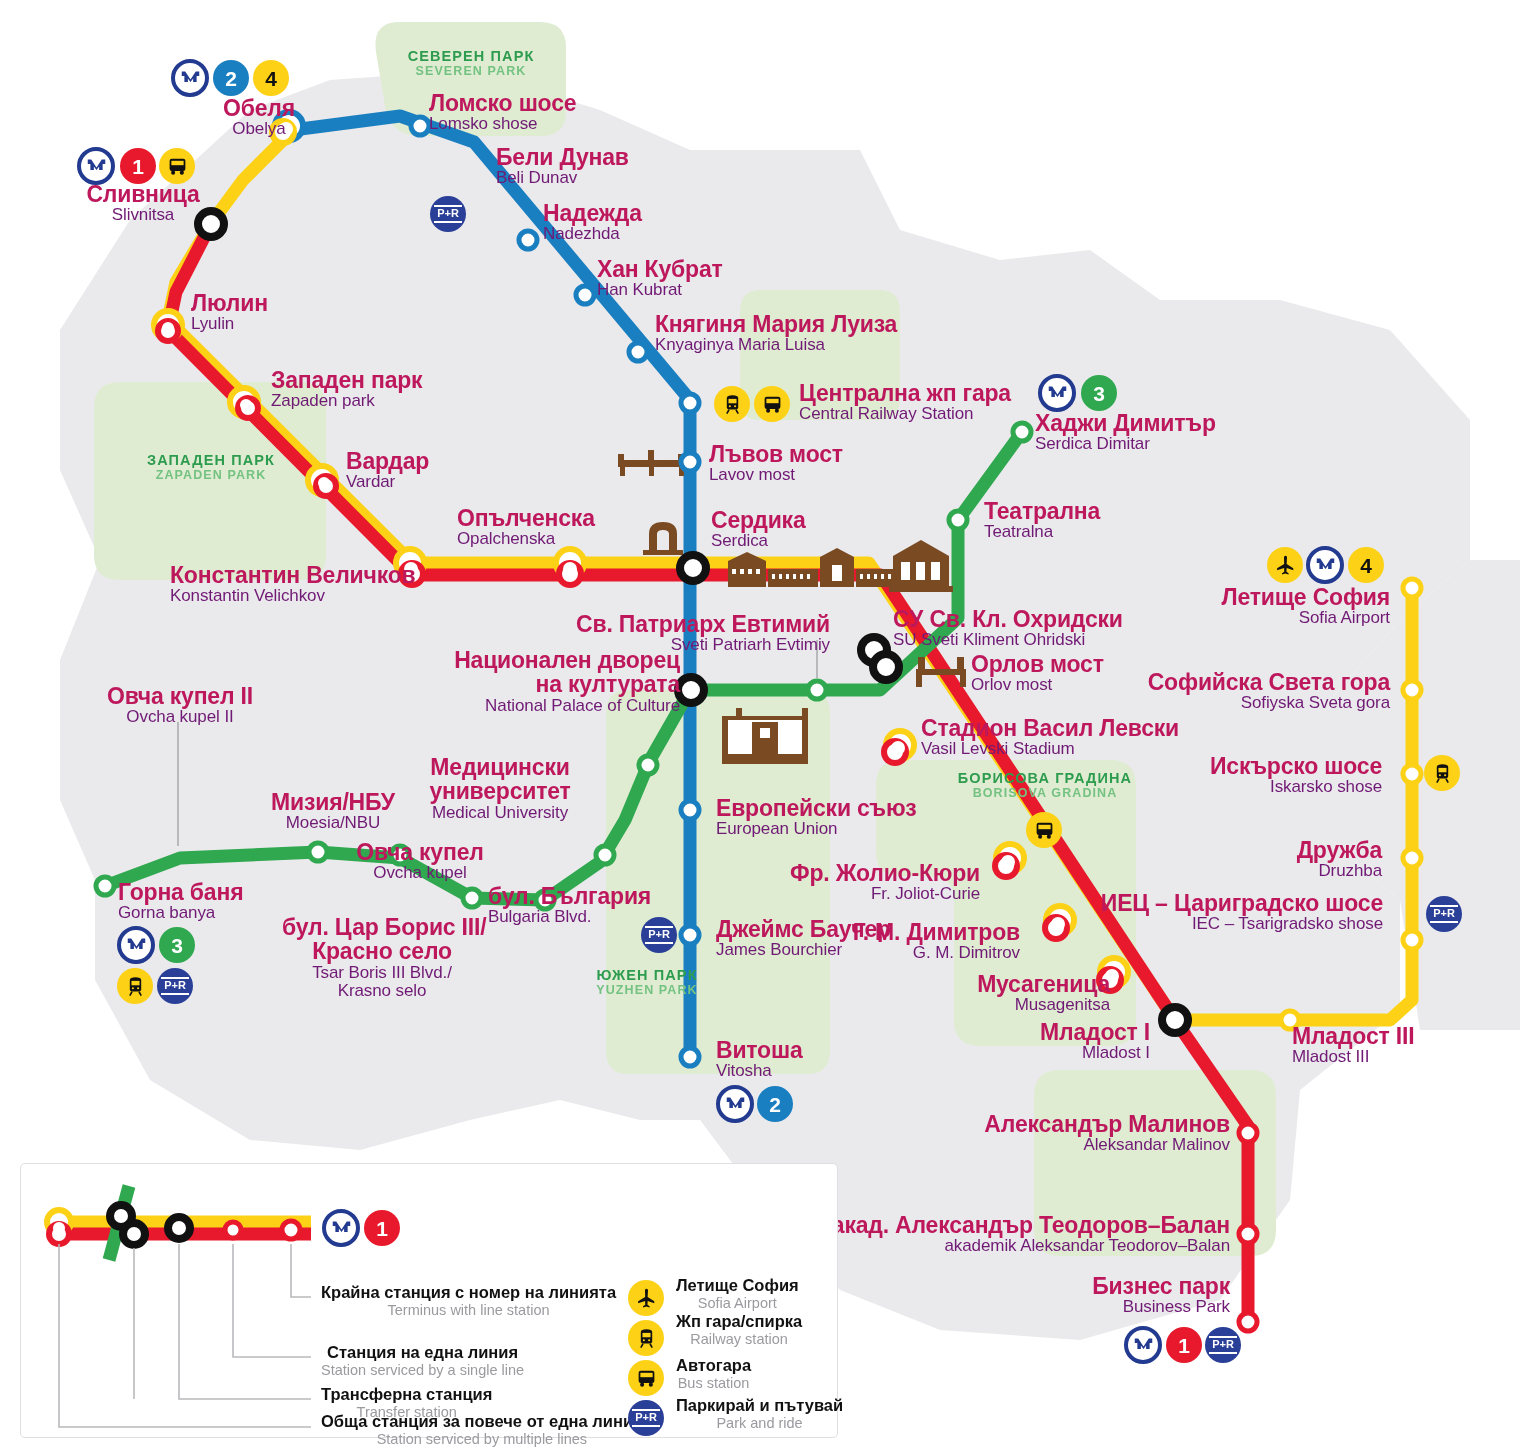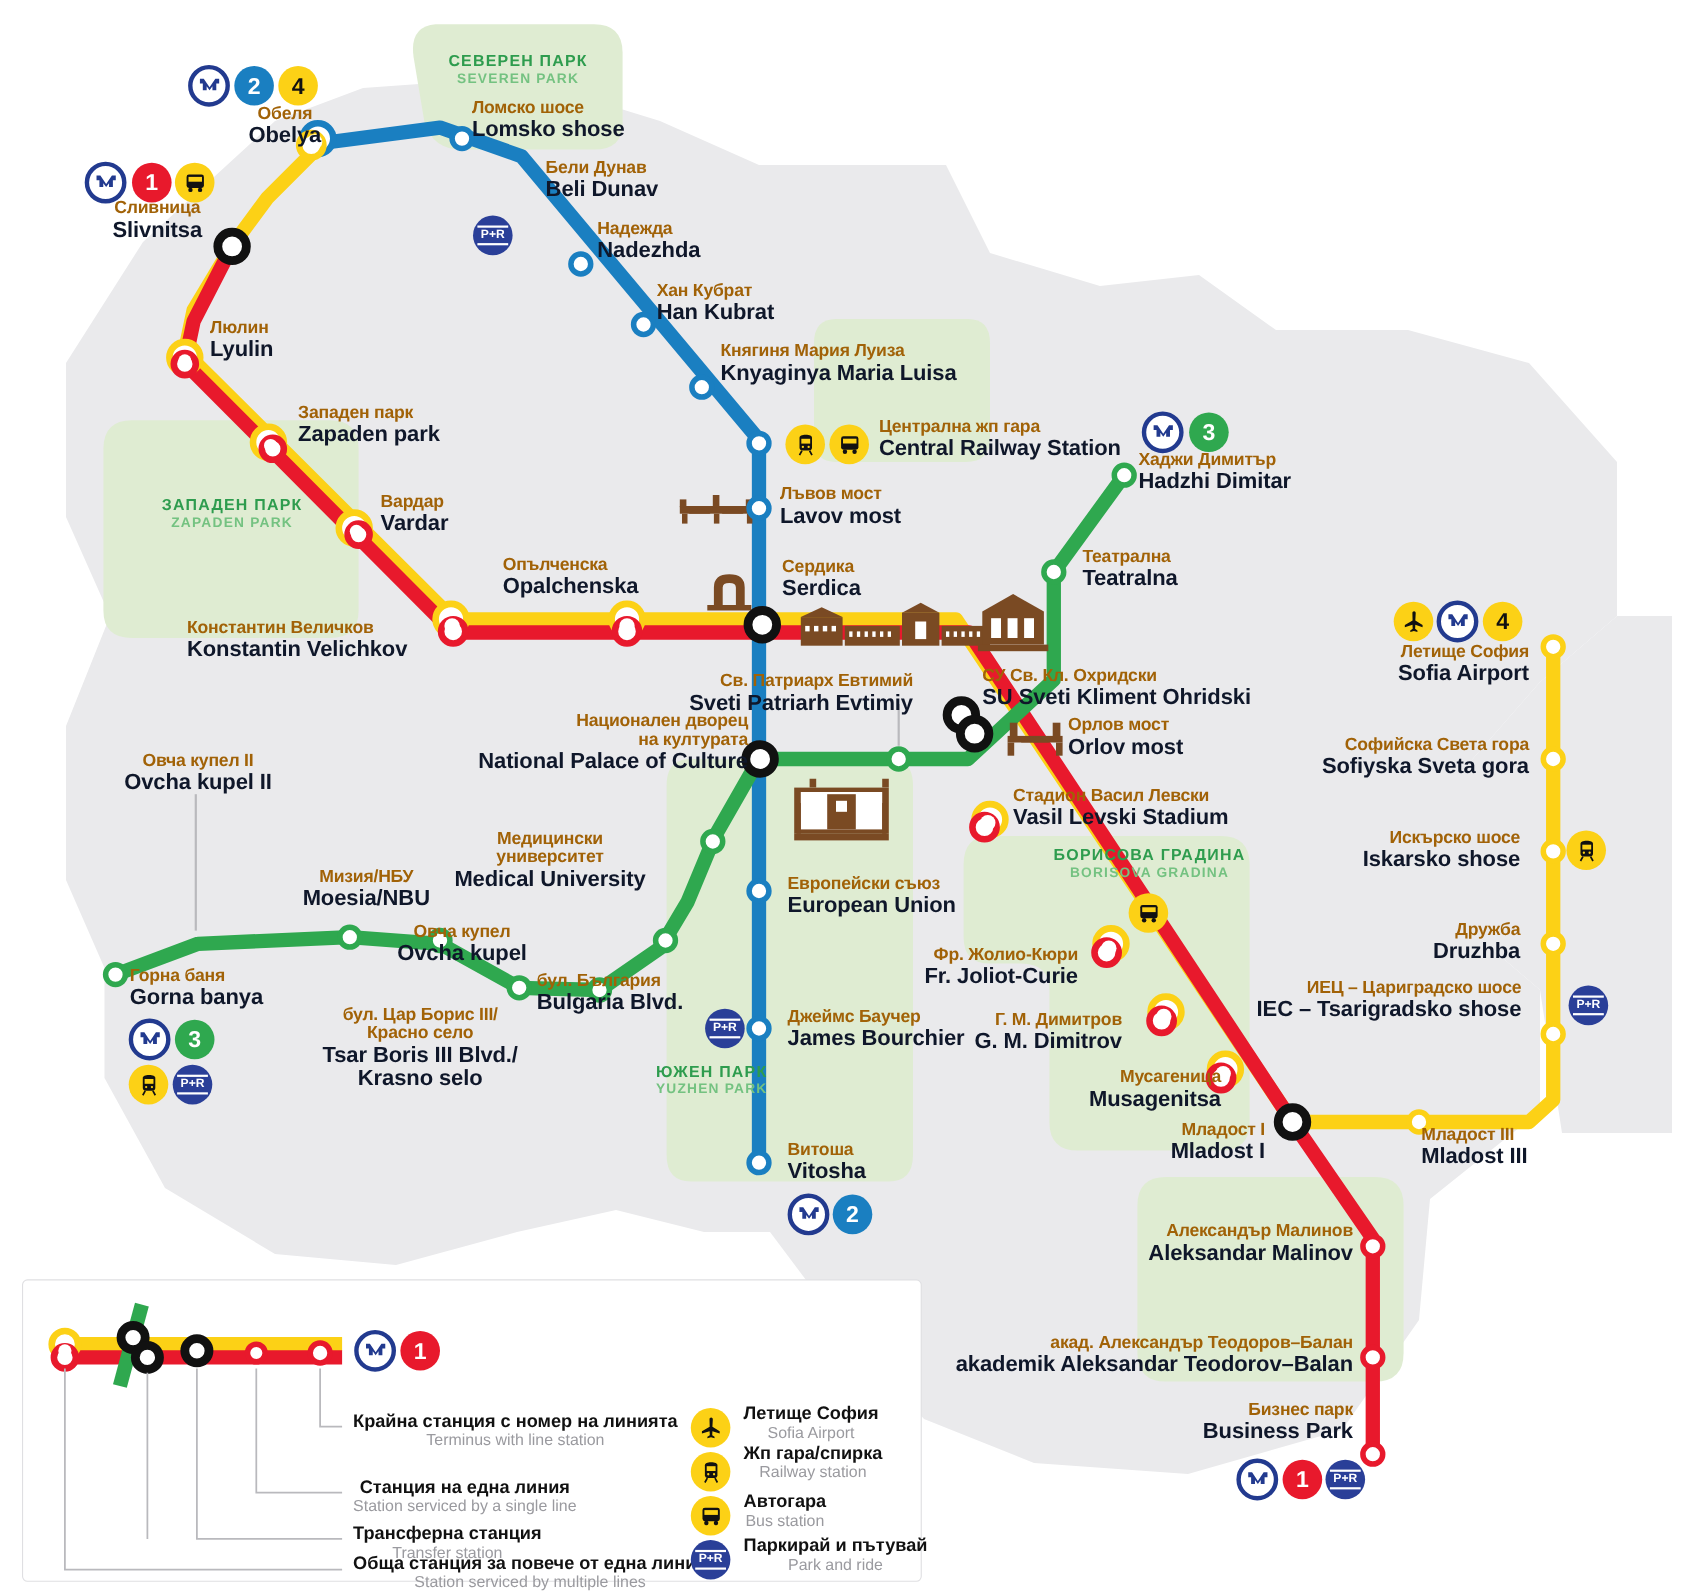--- a/index.html
+++ b/index.html
@@ -4,22 +4,22 @@
 <title>Sofia Metro Map</title>
 <style>
   html,body{margin:0;padding:0;background:#ffffff;}
   body{width:1536px;height:1450px;position:relative;overflow:hidden;
        font-family:"Liberation Sans","DejaVu Sans",sans-serif;}
   #map-root{position:absolute;left:0;top:0;width:1536px;height:1450px;}
   svg#metro-svg{position:absolute;left:0;top:0;width:1536px;height:1450px;display:block;}
 
   
   .lbl{position:absolute;line-height:1.06;pointer-events:none;}
-  .lbl .bg{display:block;color:#a16207;font-weight:bold;font-size:16px;letter-spacing:-0.2px;white-space:nowrap;}
-  .lbl .en{display:block;color:#0f172a;font-weight:bold;font-size:20px;letter-spacing:-0.1px;white-space:nowrap;}
+  .lbl .bg{display:block;color:#be185d;font-weight:bold;font-size:23px;letter-spacing:-0.2px;white-space:nowrap;}
+  .lbl .en{display:block;color:#701a75;font-weight:normal;font-size:17px;letter-spacing:-0.1px;white-space:nowrap;}
   .lbl.r{text-align:right;}
   .lbl.c{text-align:center;}
   .lbl.l{text-align:left;}
 
   
   .park{position:absolute;text-align:center;pointer-events:none;line-height:1.12;}
   .park .pbg{display:block;color:#2e9c4e;font-weight:bold;font-size:14.5px;letter-spacing:1.1px;}
   .park .pen{display:block;color:#74c281;font-weight:bold;font-size:12.5px;letter-spacing:1.1px;}
 
   
@@ -364,21 +364,21 @@
 </div>
 
 <div class="lbl r" style="left:420px;top:648px;width:260px;">
   <span class="bg">Национален дворец</span>
   <span class="bg">на културата</span>
   <span class="en">National Palace of Culture</span>
 </div>
 
 <div class="lbl l" style="left:1035px;top:411px;">
   <span class="bg">Хаджи Димитър</span>
-  <span class="en">Hadzhi Dimitar</span>
+  <span class="en">Serdica Dimitar</span>
 </div>
 
 <div class="lbl l" style="left:984px;top:499px;">
   <span class="bg">Театрална</span>
   <span class="en">Teatralna</span>
 </div>
 
 <div class="lbl l" style="left:893px;top:607px;">
   <span class="bg">СУ Св. Кл. Охридски</span>
   <span class="en">SU Sveti Kliment Ohridski</span>

